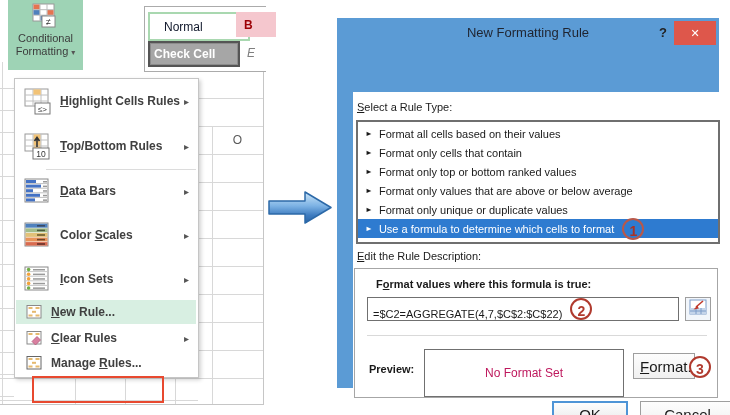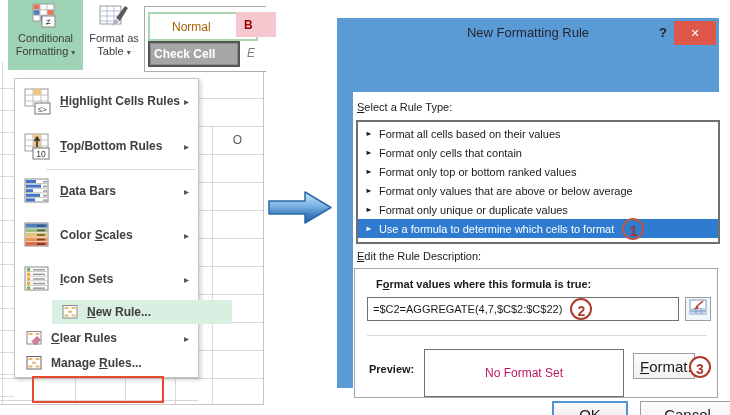--- a/index.html
+++ b/index.html
@@ -16,21 +16,21 @@
   .colhead{position:absolute;color:#5a5a5a;font-size:12px;text-align:center;}
   .panel-border{position:absolute;background:#c6c6c6;}
   
   .rbtn{position:absolute;top:0;height:70px;display:flex;flex-direction:column;align-items:center;font-size:11px;color:#3c3c3c;text-align:center;line-height:13px;}
   .rbtn .ric{margin-top:3px;}
   .cf-btn{left:8px;width:75px;background:#9ed3b5;}
   .ft-btn{left:85px;width:58px;background:#fff;}
   .caret{font-size:8px;color:#555;}
   .gallery{position:absolute;left:144px;top:6px;width:121px;height:64px;border:1px solid #ababab;border-right:none;background:#fff;}
   .stylecell{position:absolute;font-size:12px;display:flex;align-items:center;overflow:hidden;}
-  .style-normal{left:3px;top:5px;width:84px;height:25px;border:2px solid #a9d8b0;background:#fff;padding-left:22px;color:#a16207;}
+  .style-normal{left:3px;top:5px;width:84px;height:25px;border:2px solid #a9d8b0;background:#fff;padding-left:14px;color:#0f172a;}
   .style-bad{left:91px;top:5px;width:32px;height:25px;background:#f5c7ce;color:#9c0006;font-weight:bold;padding-left:8px;}
   .style-check{left:3px;top:34px;width:84px;height:22px;border:2px solid #555;background:#a6a6a6;color:#fff;font-weight:bold;padding-left:4px;box-shadow:inset 0 0 0 1px #8c8c8c;}
   .style-expl{left:96px;top:34px;width:26px;height:24px;background:#fff;color:#7f7f7f;font-style:italic;padding-left:6px;}
   
   .menu{position:absolute;left:14px;top:78px;width:183px;height:298px;background:#fff;border:1px solid #c5c5c5;box-shadow:2px 2px 4px rgba(0,0,0,.18);}
   .mi{position:absolute;left:1px;width:180px;display:flex;align-items:center;cursor:default;}
   .mi.big{height:40px;}
   .mi.small{height:24px;}
   .mic{width:30px;margin-left:6px;display:flex;justify-content:center;flex:0 0 30px;}
   .mic.smallic{flex:0 0 18px;width:18px;margin-left:9px;}
@@ -49,21 +49,21 @@
   .dbody{position:absolute;left:16px;top:28px;width:370px;height:336px;background:#fff;margin-top:46px;}
   .dlabel{position:absolute;font-size:11px;color:#1a1a1a;white-space:nowrap;}
   .listbox{position:absolute;left:3px;top:28px;width:364px;height:124px;border:2px solid #6f6f6f;background:#fff;box-sizing:border-box;padding:2px 0;}
   .lrow{height:19px;display:flex;align-items:center;font-size:11px;color:#1a1a1a;padding-left:7px;position:relative;}
   .lrow .lbul{font-size:8px;margin-right:6px;color:#1a1a1a;transform:scaleY(.9);}
   .lrow.sel{background:#2e7bd0;color:#fff;}
   .lrow.sel .lbul{color:#fff;}
   .circ{width:22px;height:22px;border:2px solid #b03a2e;border-radius:50%;color:#b03a2e;font-size:14px;font-weight:bold;text-align:center;line-height:22px;box-sizing:border-box;background:transparent;flex:0 0 22px;}
   .circ.inline{margin-left:8px;}
   .groupbox{position:absolute;left:1px;top:176px;width:362px;height:128px;border:1px solid #a6a6a6;}
-  .finput{position:absolute;left:12px;top:28px;width:312px;height:24px;border:1px solid #707070;box-sizing:border-box;display:flex;align-items:center;font-size:11px;color:#1a1a1a;padding-left:5px;background:#fff;}
+  .finput{position:absolute;left:12px;top:28px;width:312px;height:24px;border:1px solid #707070;box-sizing:border-box;display:flex;align-items:flex-end;font-size:11px;color:#1a1a1a;padding-left:5px;background:#fff;}
   .rangebtn{position:absolute;left:330px;top:28px;width:26px;height:24px;border:1px solid #9e9e9e;background:#f2f6fb;display:flex;align-items:center;justify-content:center;box-sizing:border-box;}
   .gsep{position:absolute;left:12px;top:66px;width:340px;height:1px;background:#d9d9d9;}
   .previewbox{position:absolute;left:69px;top:80px;width:200px;height:48px;border:1px solid #707070;box-sizing:border-box;display:flex;align-items:center;justify-content:center;font-size:12px;color:#be185d;}
   .btn{position:absolute;border:1px solid #9e9e9e;background:linear-gradient(#fdfdfd,#f0f0f0);font-size:15px;color:#1a1a1a;text-align:center;box-sizing:border-box;font-family:"Liberation Sans",sans-serif;}
   .fmtbtn{left:278px;top:84px;width:62px;height:26px;line-height:24px;}
   .okbtn{left:199px;top:309px;width:76px;height:17px;line-height:21px;border:2px solid #4e94d6;}
   .cancelbtn{left:287px;top:309px;width:95px;height:25px;line-height:23px;}
   .bold{font-weight:bold;}
   u{text-decoration:underline;}
 </style>
@@ -99,36 +99,20 @@
         <line x1="1" y1="6.7" x2="22" y2="6.7" stroke="#bbb"></line>
           <line x1="1" y1="12.2" x2="22" y2="12.2" stroke="#bbb"></line>
         <rect x="10" y="13" width="13" height="11" fill="#fff" stroke="#888"></rect>
         <text x="16.5" y="22" font-size="9" fill="#333" text-anchor="middle">≠</text>
       </svg>
     </span>
     <span>Conditional</span>
     <span><span>Formatting</span> <span class="caret">▾</span></span>
   </div>
 
-  <div class="rbtn ft-btn">
-    <span class="ric">
-      <svg width="30" height="26" viewBox="0 0 30 26">
-        <rect x="1" y="3" width="21" height="18" fill="#fff" stroke="#9a9a9a"></rect>
-        <line x1="8" y1="3" x2="8" y2="21" stroke="#b4bfd8"></line>
-          <line x1="15" y1="3" x2="15" y2="21" stroke="#b4bfd8"></line>
-        <line x1="1" y1="8" x2="22" y2="8" stroke="#b4bfd8"></line>
-          <line x1="1" y1="13" x2="22" y2="13" stroke="#b4bfd8"></line>
-          <line x1="1" y1="18" x2="22" y2="18" stroke="#b4bfd8"></line>
-        <polygon points="17,15 26,3 29,5 21,18" fill="#5a5a5a"></polygon>
-        <polygon points="16,16 20,19 13,23" fill="#b0b0b0"></polygon>
-      </svg>
-    </span>
-    <span>Format as</span>
-    <span><span>Table</span> <span class="caret">▾</span></span>
-  </div>
 
   <div class="gallery">
     <div class="stylecell style-normal">Normal</div>
     <div class="stylecell style-bad">B</div>
     <div class="stylecell style-check">Check Cell</div>
     <div class="stylecell style-expl">E</div>
   </div>
 
   <div class="menu">
 
@@ -230,21 +214,21 @@
             <rect x="9" y="7.6" width="12" height="1.5" fill="#999"></rect>
           <rect x="9" y="12.2" width="12" height="1.5" fill="#999"></rect>
             <rect x="9" y="16.8" width="12" height="1.5" fill="#999"></rect>
           <rect x="9" y="21.4" width="12" height="1.5" fill="#999"></rect>
         </svg>
       </span>
       <span class="mil"><u>I</u>con Sets</span>
       <span class="sub">▸</span>
     </div>
 
-    <div class="mi small hl" style="top:221px;margin-left:36px;">
+    <div class="mi small hl" style="top:221px;">
       <span class="mic smallic">
         <svg width="16" height="16" viewBox="0 0 16 16">
           <rect x="1" y="1.5" width="14" height="12.5" fill="#fff" stroke="#8a8a8a"></rect>
           <rect x="2.5" y="3" width="4" height="2" fill="#e5b96e"></rect>
             <rect x="9.5" y="3" width="4" height="2" fill="#e5b96e"></rect>
           <rect x="6" y="6.8" width="4" height="2" fill="#e5b96e"></rect>
           <rect x="2.5" y="10.5" width="4" height="2" fill="#e5b96e"></rect>
             <rect x="9.5" y="10.5" width="4" height="2" fill="#e5b96e"></rect>
         </svg>
       </span>

